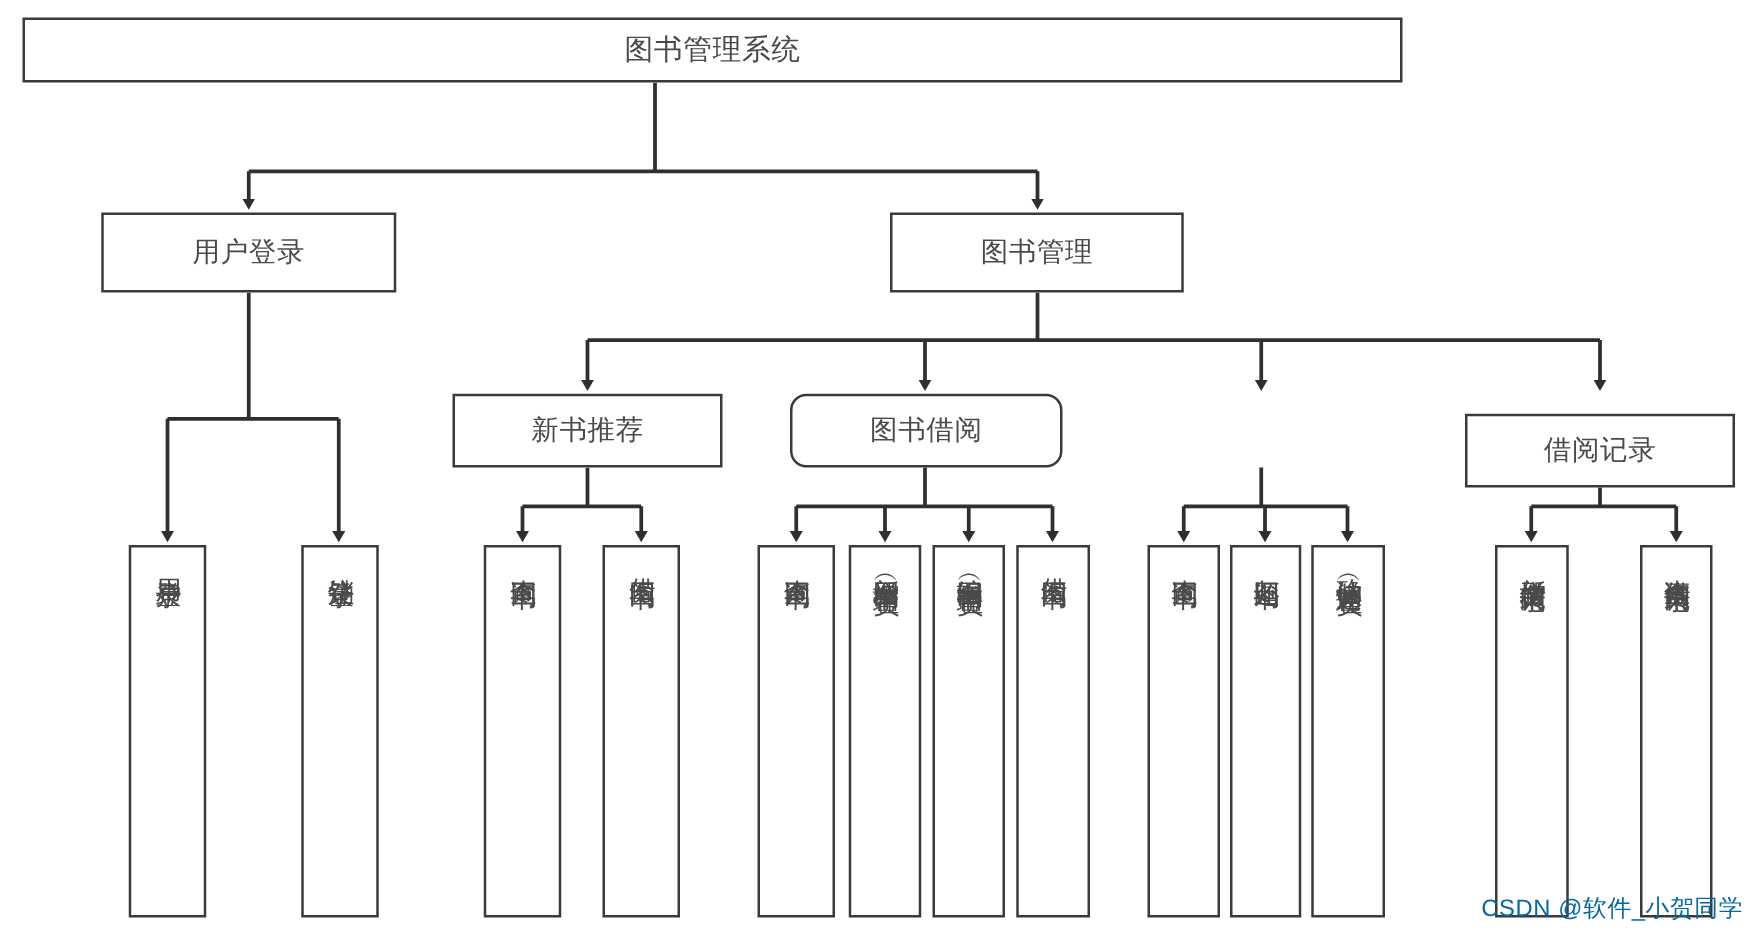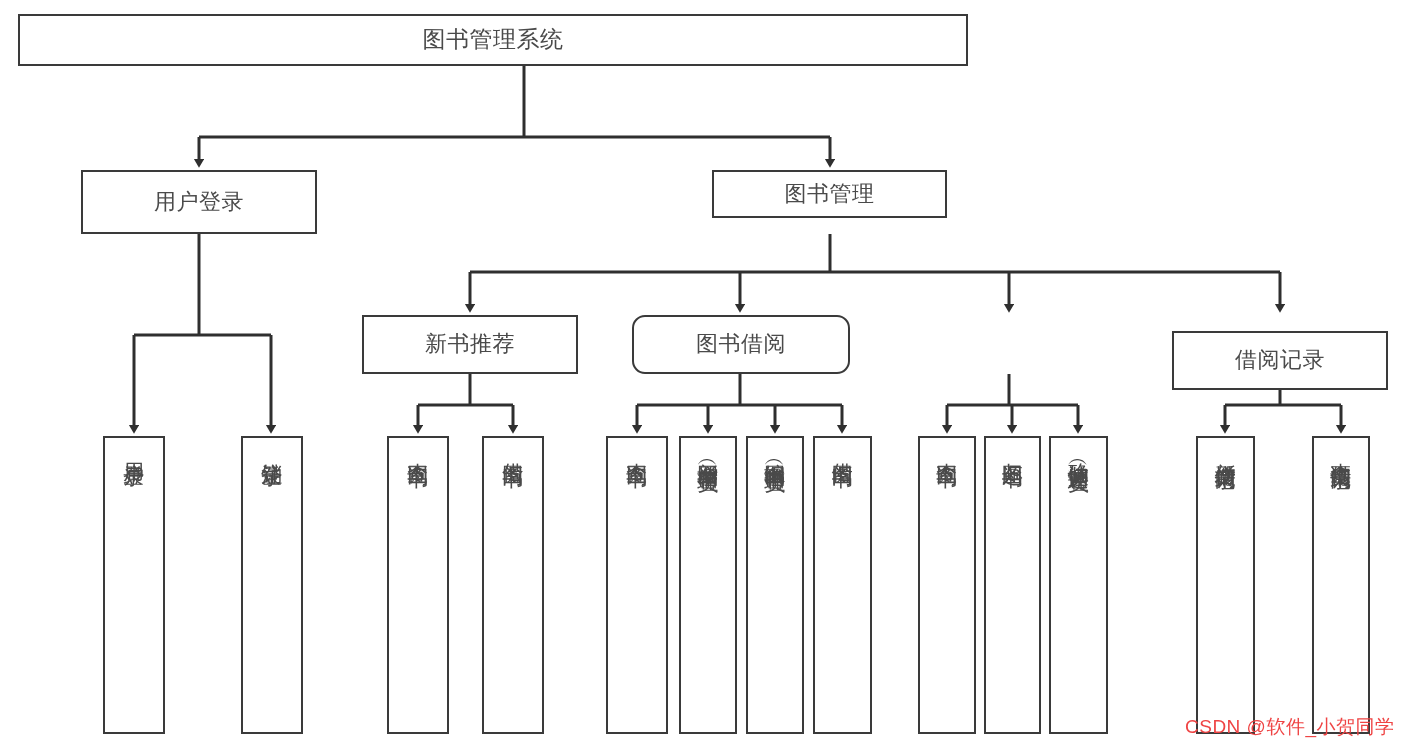--- a/index.html
+++ b/index.html
@@ -58,21 +58,21 @@
     font-size: 21px;
     line-height: 1.32;
     letter-spacing: 1.5px;
     white-space: nowrap;
   }
   .watermark {
     position: absolute;
     left: 1185px;
     top: 714px;
     font-size: 19px;
-    color: #ef4444;
+    color: #0369a1;
     letter-spacing: 0.5px;
     z-index: 3;
     white-space: nowrap;
     pointer-events: none;
     text-align: right;
   }
 </style>
 </head>
 <body>
 
@@ -124,28 +124,28 @@
       <path d="M1012,405 L1012,426" marker-end="url(#arrow)"></path>
       <path d="M1078,405 L1078,426" marker-end="url(#arrow)"></path>
 
       <path d="M1280,374 L1280,405"></path>
       <path d="M1225,405 L1341,405"></path>
       <path d="M1225,405 L1225,426" marker-end="url(#arrow)"></path>
       <path d="M1341,405 L1341,426" marker-end="url(#arrow)"></path>
     </g>
   </svg>
 
-  <div class="node root horiz" style="left: 18px; top: 14px; width: 950px; height: 52px;">
+  <div class="node root horiz" style="left: 18px; top: 14px; width: 1104px; height: 52px;">
     <span class="label">图书管理系统</span>
   </div>
 
   <div class="node horiz" style="left: 81px; top: 170px; width: 236px; height: 64px;">
     <span class="label">用户登录</span>
   </div>
-  <div class="node horiz" style="left: 712px; top: 170px; width: 235px; height: 48px; justify-content: center;">
+  <div class="node horiz" style="left: 712px; top: 170px; width: 235px; height: 64px; justify-content: center;">
     <span class="label">图书管理</span>
   </div>
 
   <div class="node horiz" style="left: 362px; top: 315px; width: 216px; height: 59px;">
     <span class="label">新书推荐</span>
   </div>
   <div class="node horiz" style="left: 632px; top: 315px; width: 218px; height: 59px; border-radius: 13px;">
     <span class="label">图书借阅</span>
   </div>
   <div class="node horiz" style="left: 1172px; top: 331px; width: 216px; height: 59px;">

